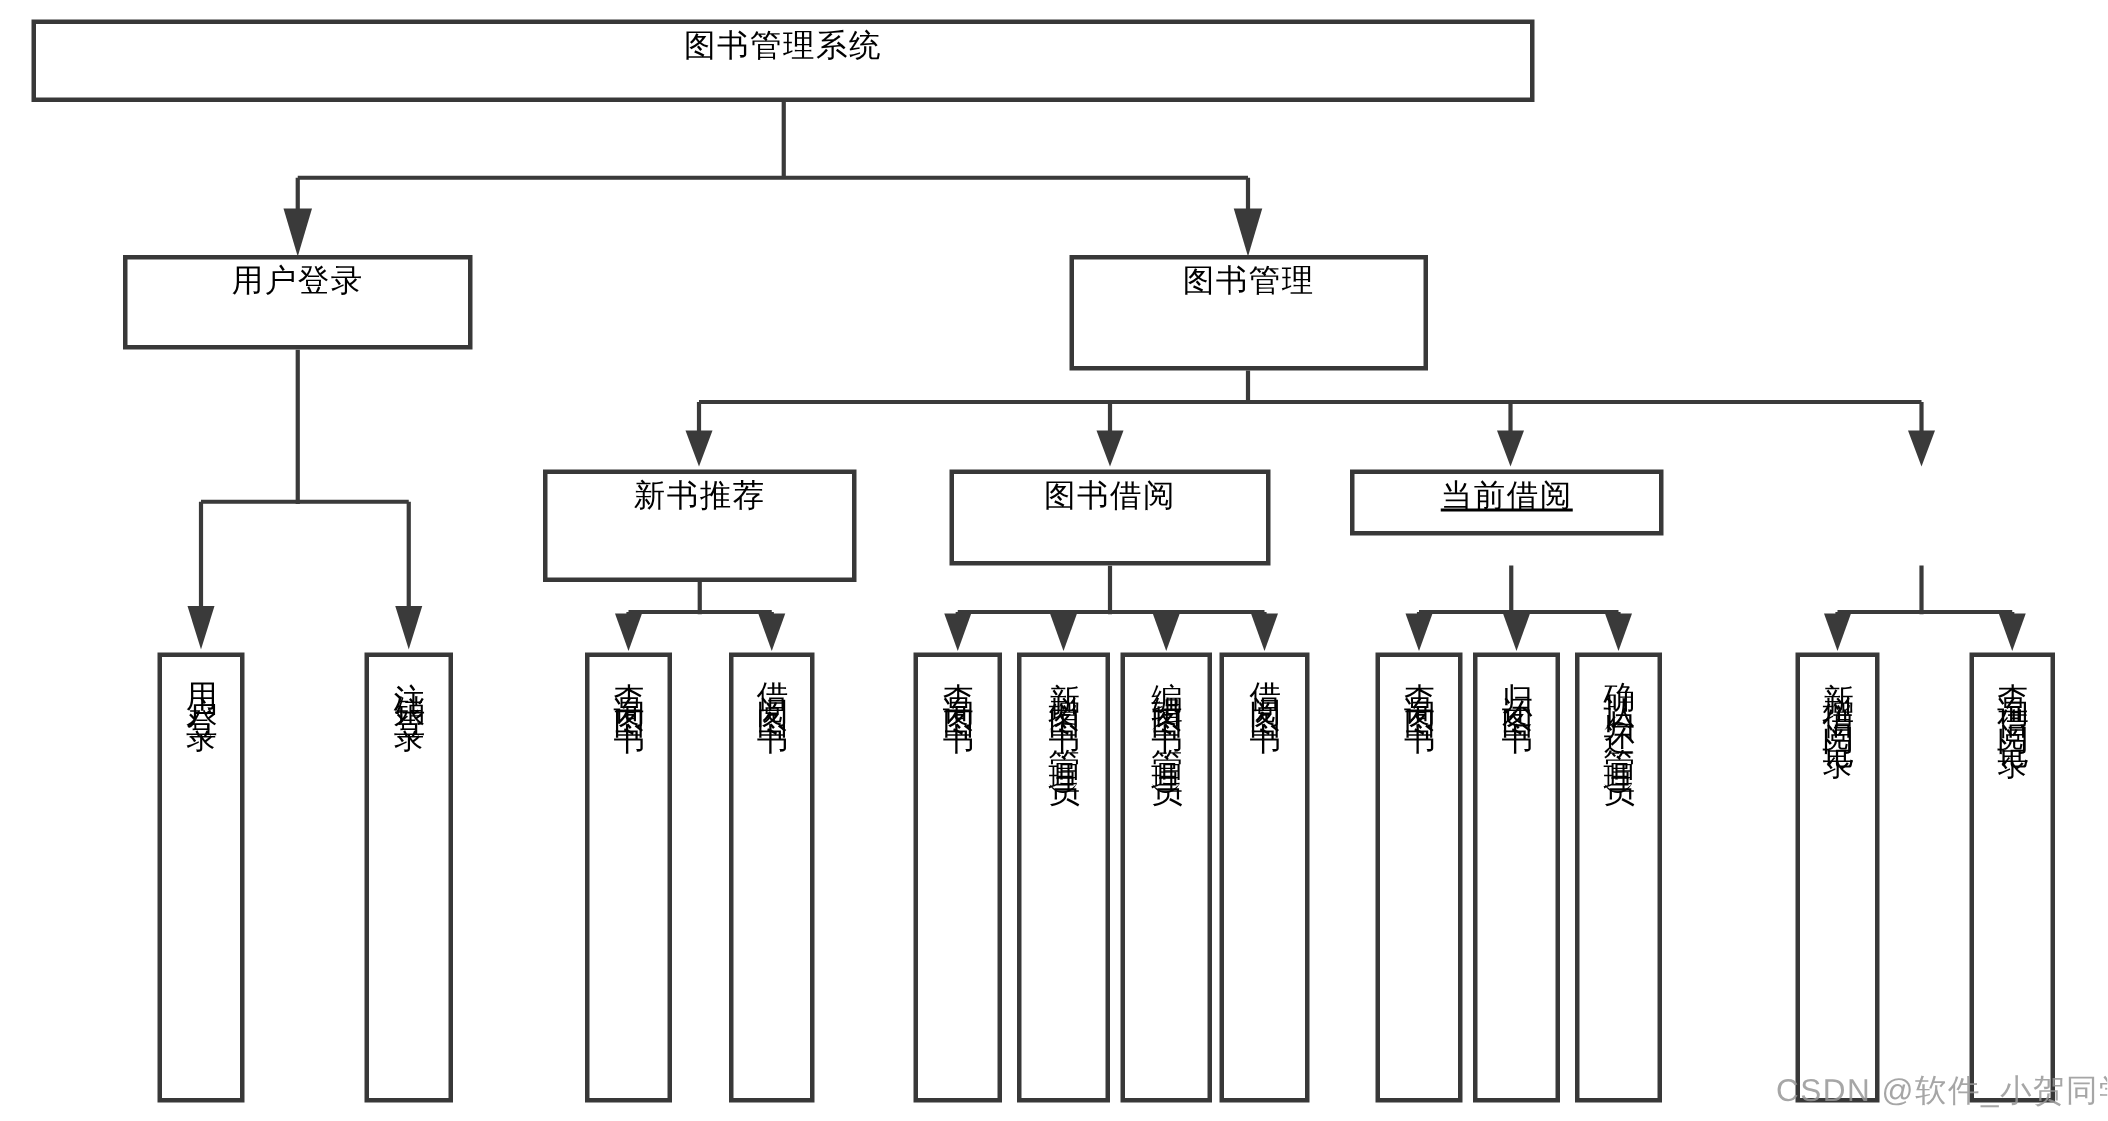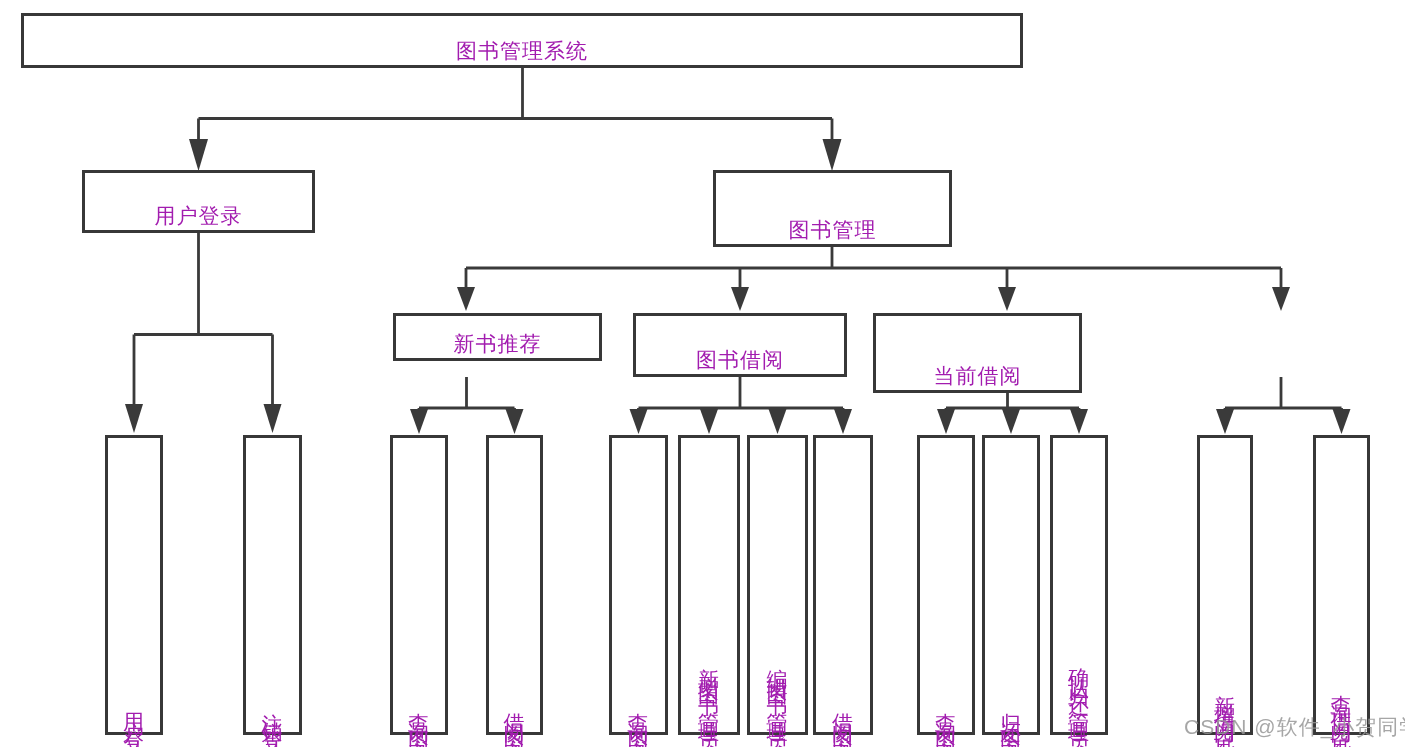--- a/index.html
+++ b/index.html
@@ -21,23 +21,23 @@
     top: 0;
     width: 1405px;
     height: 747px;
   }
   .box {
     position: absolute;
     box-sizing: border-box;
     background: #ffffff;
     border: 3px solid #383838;
     display: flex;
-    align-items: flex-end;
+    align-items: flex-start;
     justify-content: center;
-    color: #a21caf;
+    color: #000000;
     font-size: 21px;
     letter-spacing: 1px;
     z-index: 2;
   }
   .leaf .lbl {
     writing-mode: vertical-rl;
     text-orientation: upright;
     letter-spacing: 9px;
     font-size: 21px;
     line-height: 1;
@@ -112,27 +112,27 @@
     <span class="lbl">图书管理系统</span>
   </div>
 
   <div class="box" style="left:82px; top:170px; width:233px; height:63px;">
     <span class="lbl">用户登录</span>
   </div>
   <div class="box" style="left:713px; top:170px; width:239px; height:77px;">
     <span class="lbl">图书管理</span>
   </div>
 
-  <div class="box" style="left:362px; top:313px; width:209px; height:48px;margin-left:31px;">
+  <div class="box" style="left:362px; top:313px; width:209px; height:75px;">
     <span class="lbl">新书推荐</span>
   </div>
   <div class="box" style="left:633px; top:313px; width:214px; height:64px;">
     <span class="lbl">图书借阅</span>
   </div>
-  <div class="box" style="left:873px; top:313px; width:209px; height:80px;">
+  <div class="box" style="left:900px; top:313px; width:209px; height:44px;text-decoration:underline;">
     <span class="lbl">当前借阅</span>
   </div>
 
   <div class="box leaf" style="left:105px; top:435px; width:58px; height:300px;">
     <span class="lbl">用户登录</span>
   </div>
   <div class="box leaf" style="left:243px; top:435px; width:59px; height:300px;">
     <span class="lbl">注销登录</span>
   </div>
 

